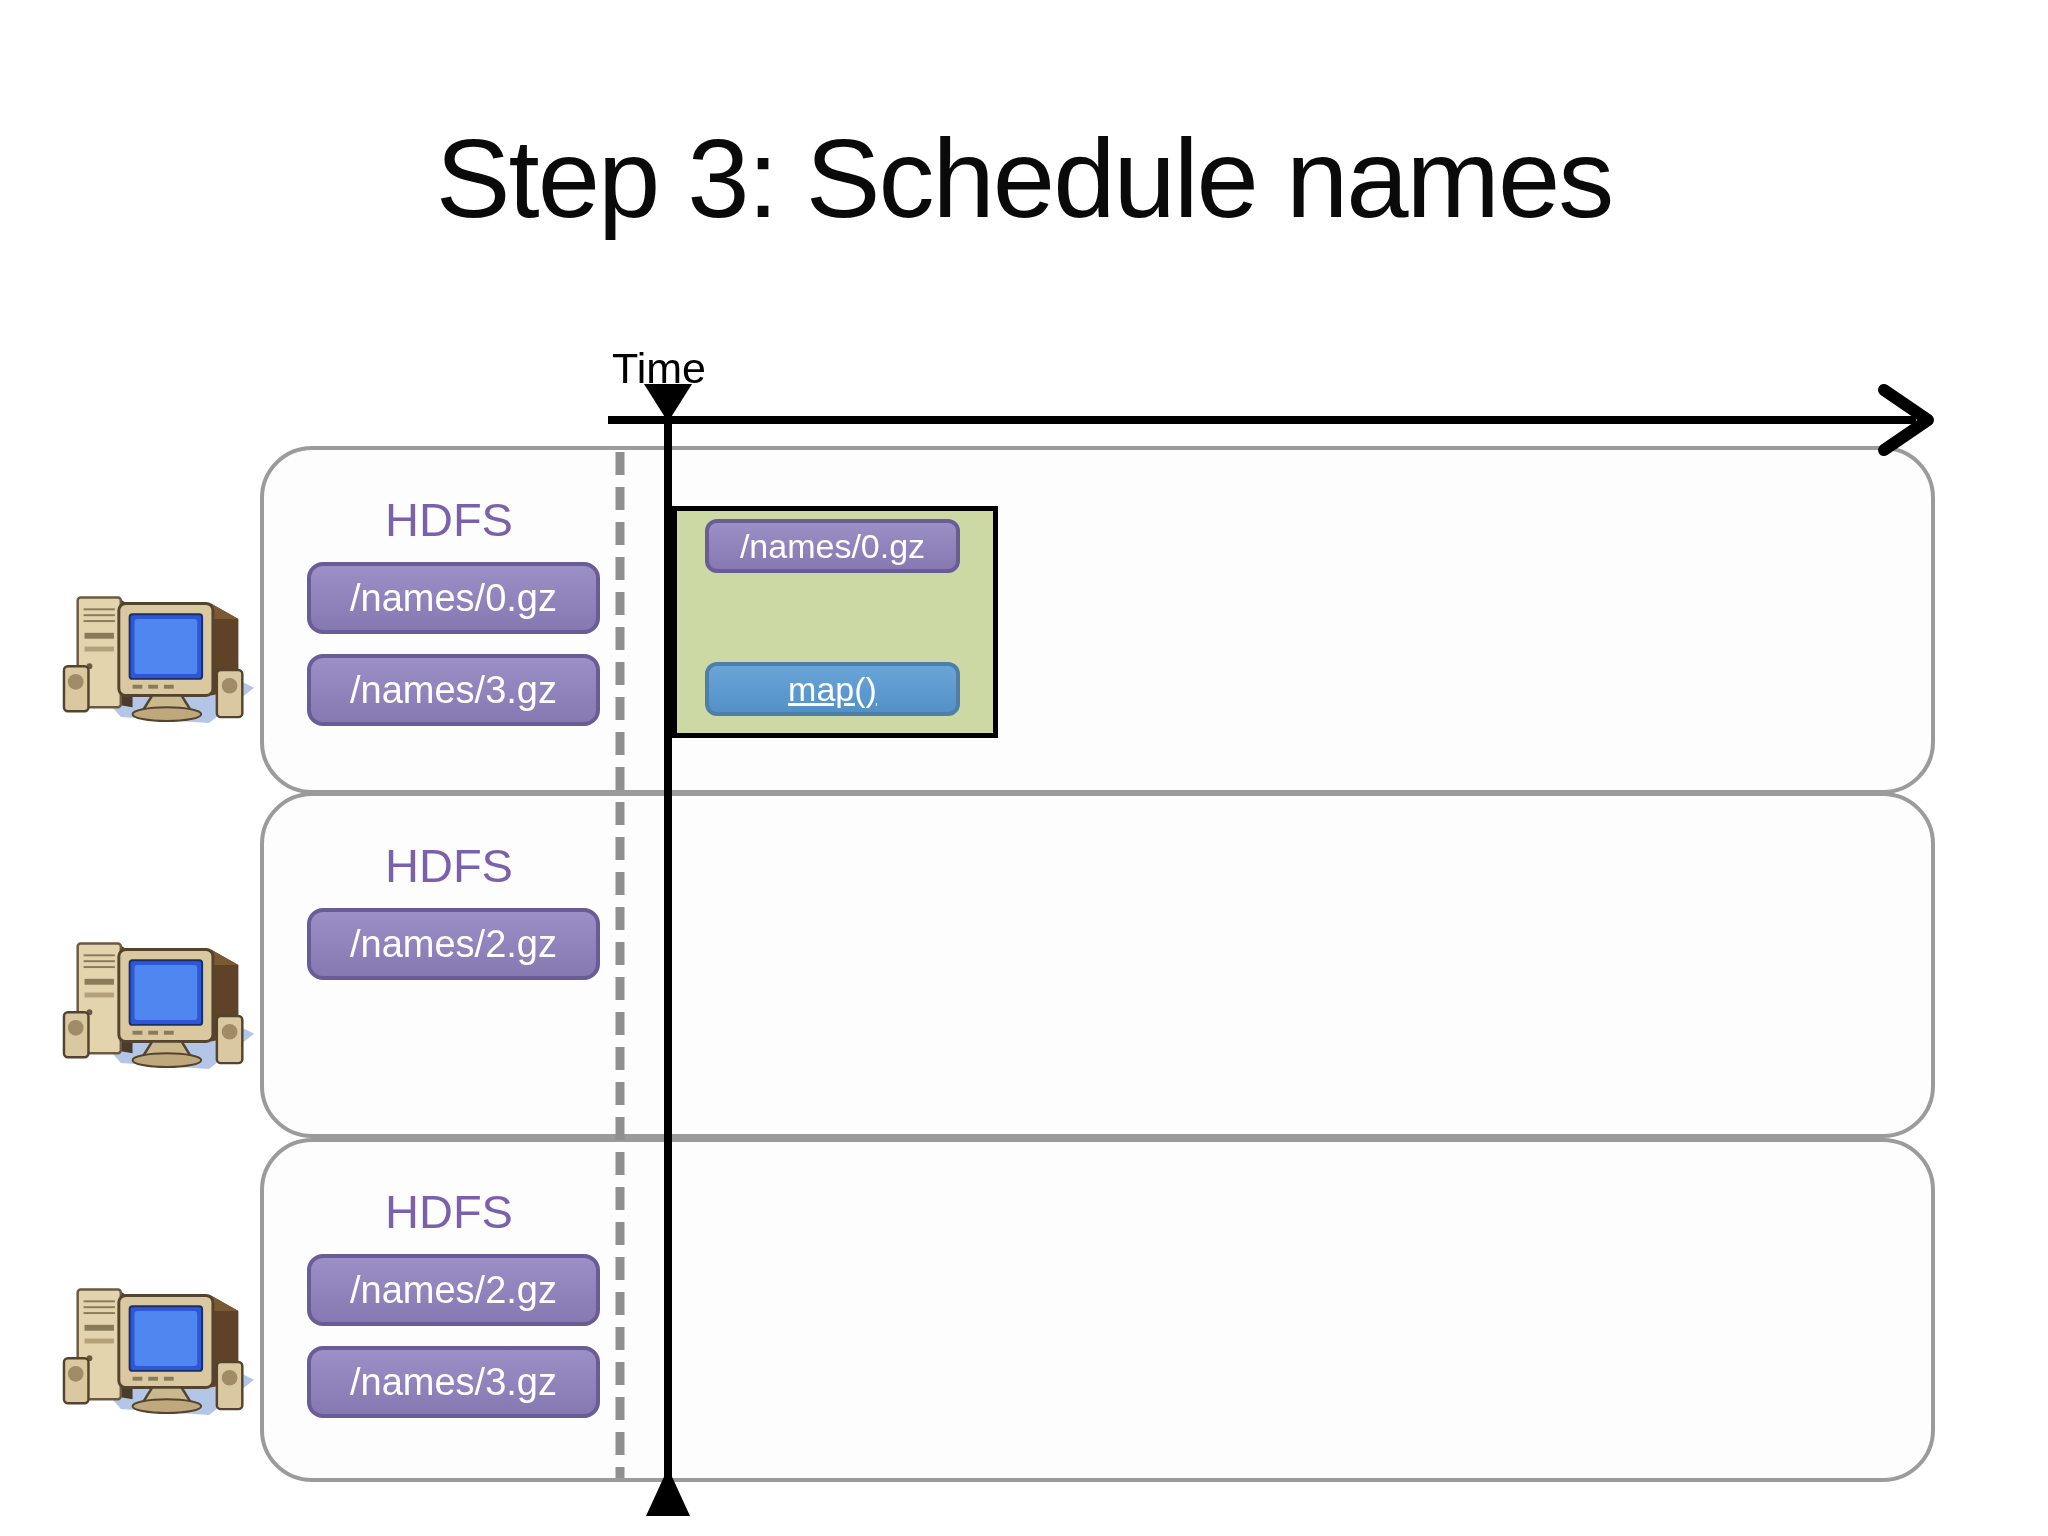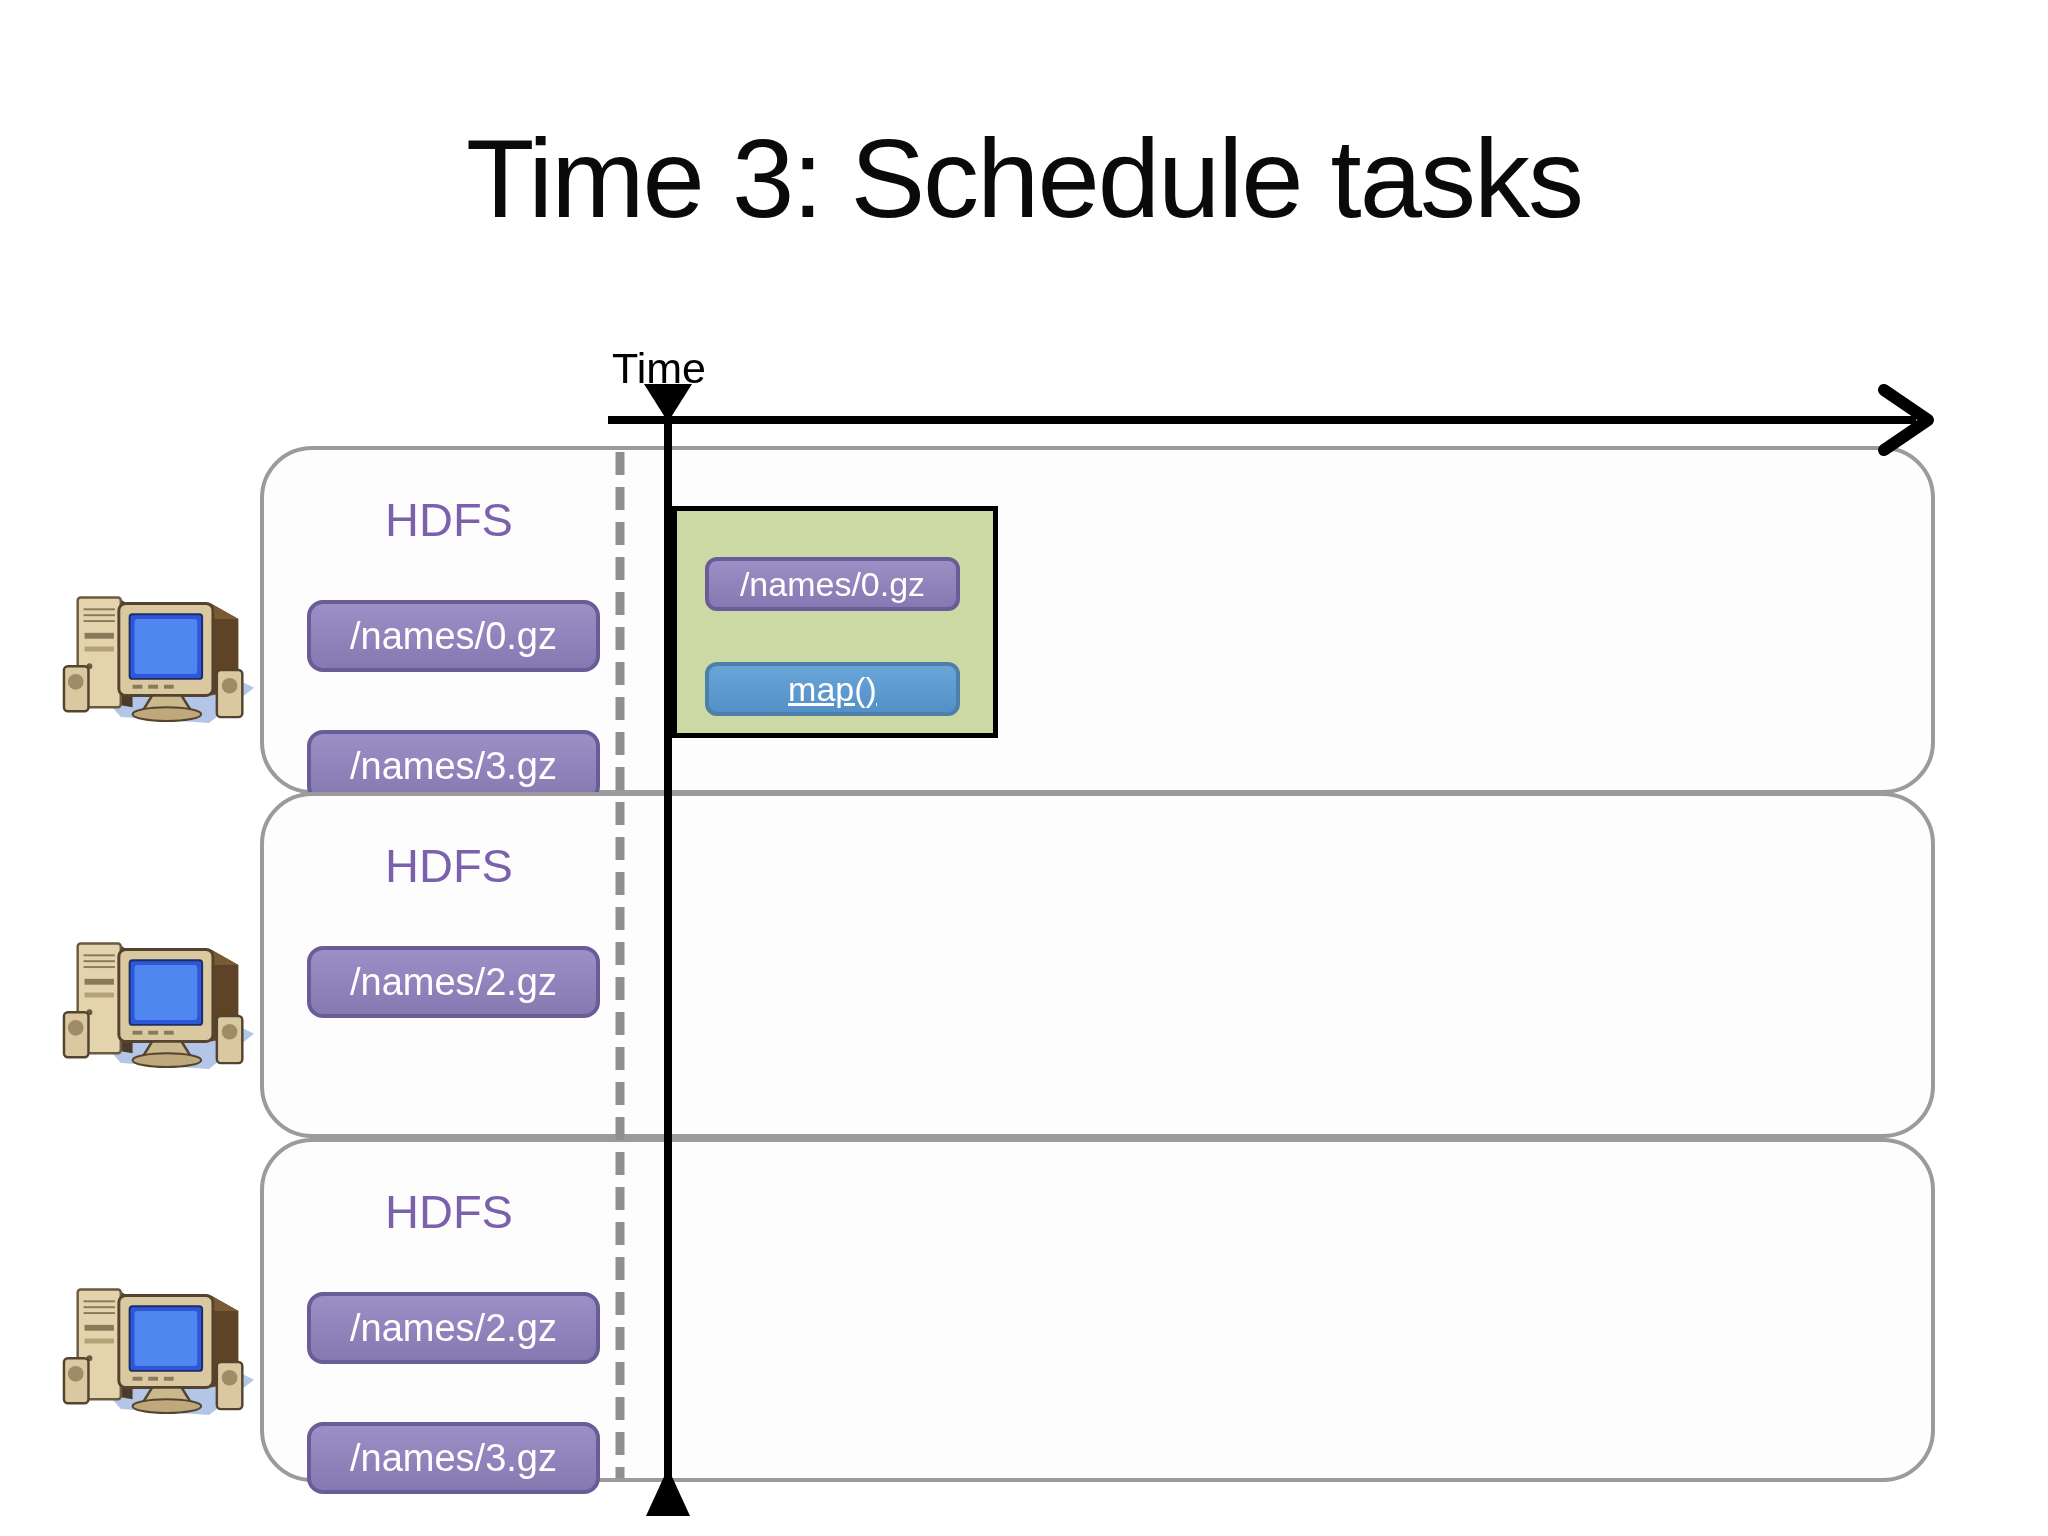--- a/index.html
+++ b/index.html
@@ -17,21 +17,21 @@
   .row-0{top:446px;height:348px;}
   .row-1{top:792px;height:346px;}
   .row-2{top:1138px;height:344px;}
 
   .hdfs{position:absolute;top:42px;left:25px;width:320px;text-align:center;
         font-size:47px;color:#7b61ab;}
   .pills{position:absolute;left:43px;top:112px;width:293px;
          display:flex;flex-direction:column;gap:20px;}
   .pill{height:72px;border-radius:16px;display:flex;align-items:center;
         justify-content:center;font-size:38px;color:#fff;box-sizing:border-box;}
-  .pill-purple{background:linear-gradient(#9c8fc6,#8678b1);border:4px solid #6a5c96;margin-top:38px;}
+  .pill-purple{background:linear-gradient(#9c8fc6,#8678b1);border:4px solid #6a5c96;}
   .pill-blue{background:linear-gradient(#69a5d8,#5390c7);border:4px solid #4d7fa9;}
 
   .computer{position:absolute;left:62px;width:196px;height:162px;}
   .comp-0{top:568px;}
   .comp-1{top:914px;}
   .comp-2{top:1260px;}
 
   .task-box{position:absolute;left:672px;top:506px;width:326px;height:232px;
             background:#cdd9a4;border:5px solid #000;box-sizing:border-box;}
   .tpill{position:absolute;left:28px;width:255px;height:54px;border-radius:12px;
@@ -41,21 +41,21 @@
   .tp-1{top:79px;}
   .tp-2{top:151px;text-decoration:underline;}
 
   .overlay{position:absolute;inset:0;pointer-events:none;}
 </style>
 </head>
 <body>
 
 <div class="slide">
 
-  <div class="title">Time 3: Schedule tasks</div>
+  <div class="title">Step 3: Schedule names</div>
 
   <div class="time-label">Time</div>
 
   <div class="node-row row-0">
     <div class="hdfs">HDFS</div>
     <div class="pills">
       <div class="pill pill-purple">/names/0.gz</div>
       <div class="pill pill-purple">/names/3.gz</div>
     </div>
   </div>

